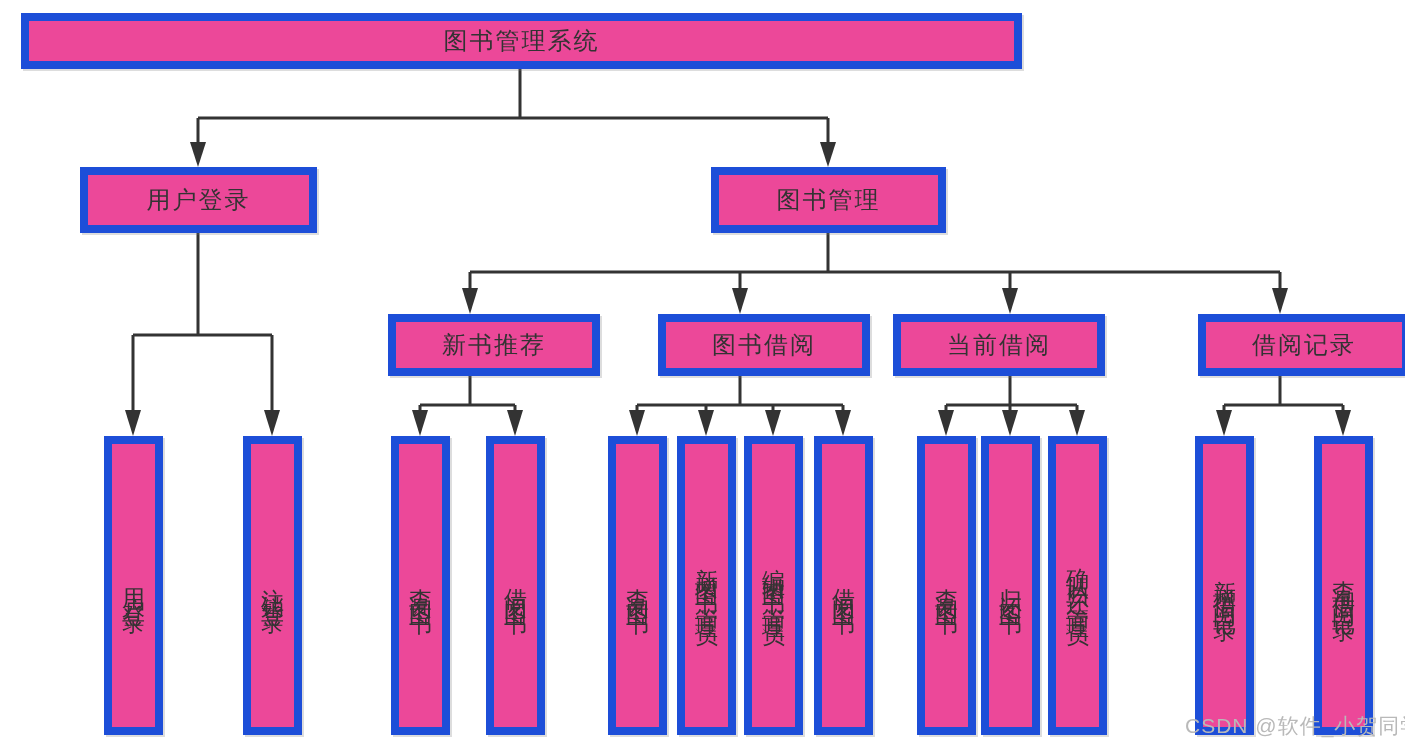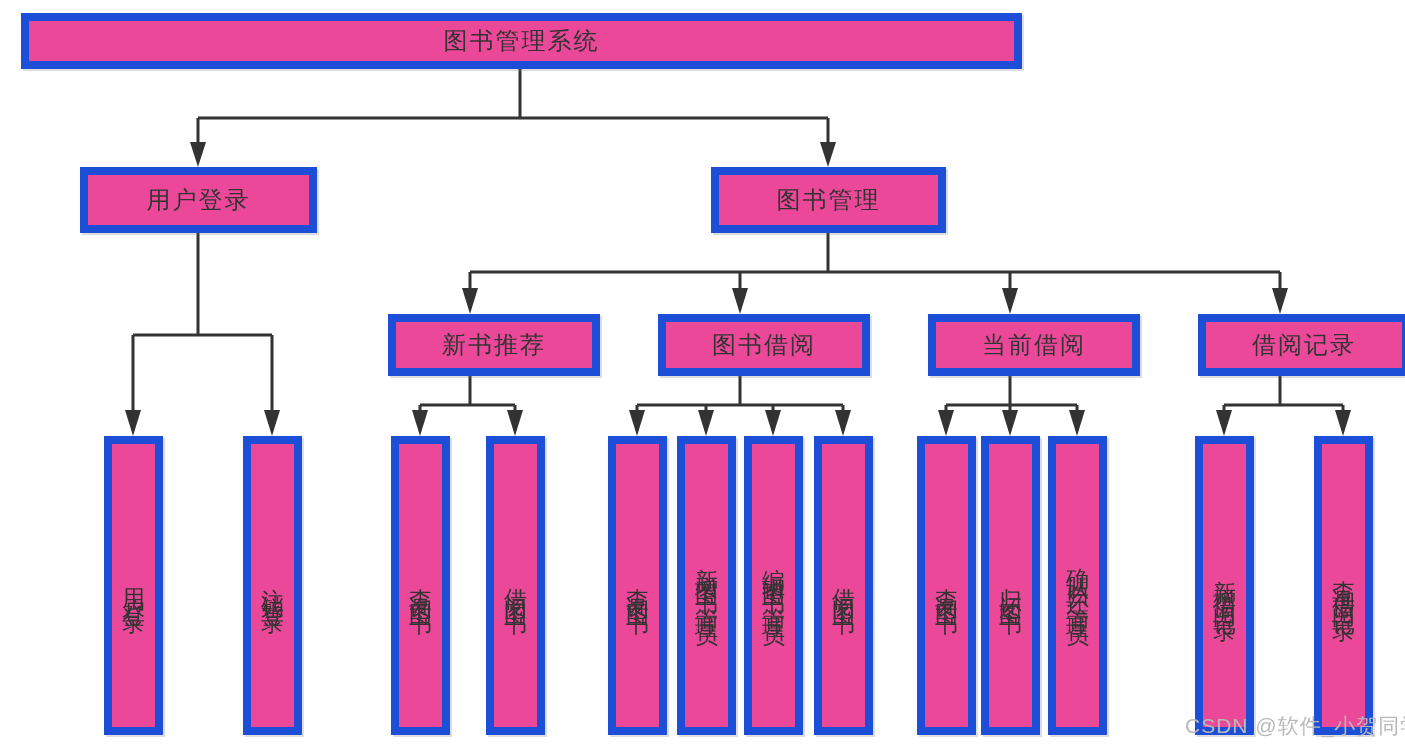--- a/index.html
+++ b/index.html
@@ -34,21 +34,21 @@
     color: #333333;
     white-space: nowrap;
   }
   .root-box   { left: 21px;  top: 13px;  width: 1001px; height: 56px; }
   .l2-box     { height: 66px; top: 167px; }
   .l2-user    { left: 80px;  width: 237px; }
   .l2-book    { left: 711px; width: 235px; }
   .l3-box     { height: 62px; top: 314px; width: 212px; margin-left: 24px; }
   .l3-recommend { left: 364px; }
   .l3-borrow    { left: 634px; }
-  .l3-current   { left: 904px; }
+  .l3-current   { left: 869px; }
   .l3-record    { left: 1174px; }
   .leaf-box   { top: 436px; width: 59px; height: 299px; }
   .leaf-box .label {
     writing-mode: vertical-rl;
     text-orientation: mixed;
     font-size: 23px;
     letter-spacing: 8px;
     line-height: 1;
     white-space: nowrap;
   }

